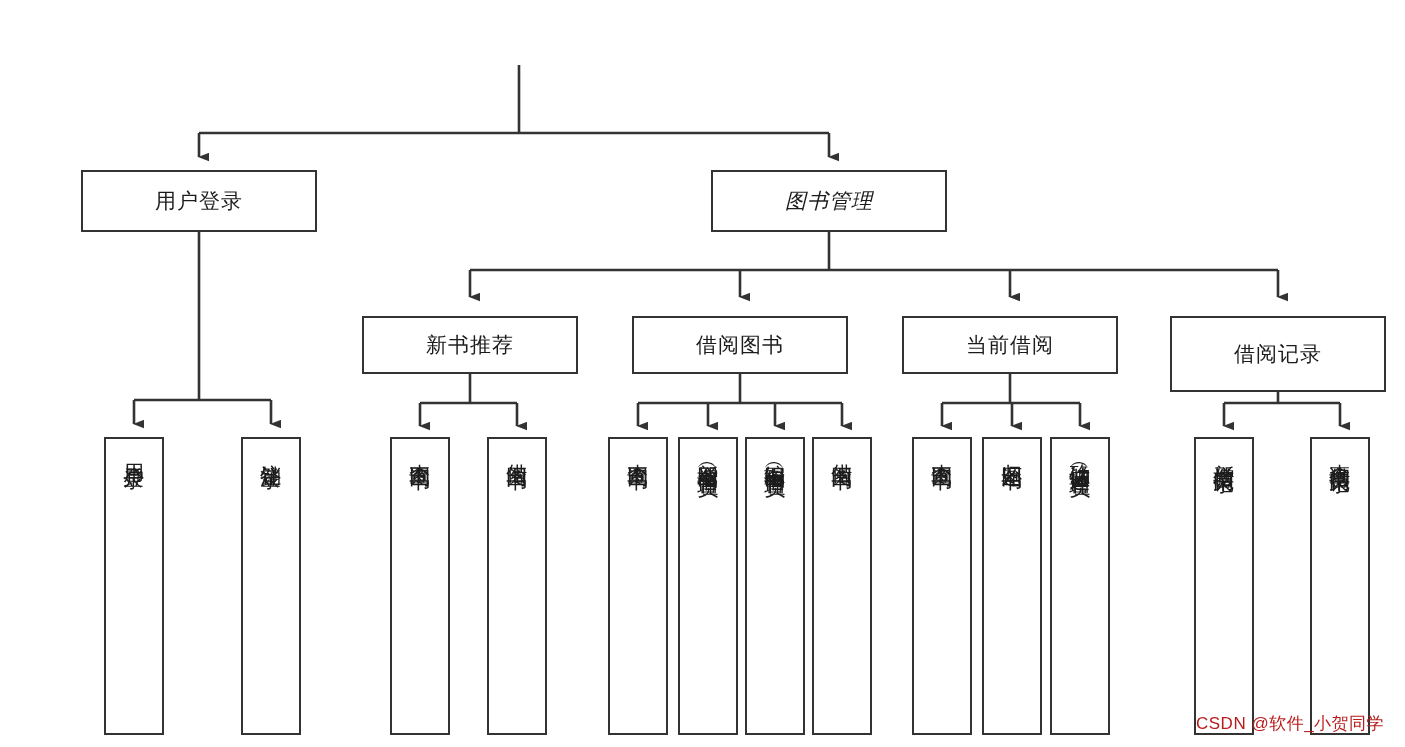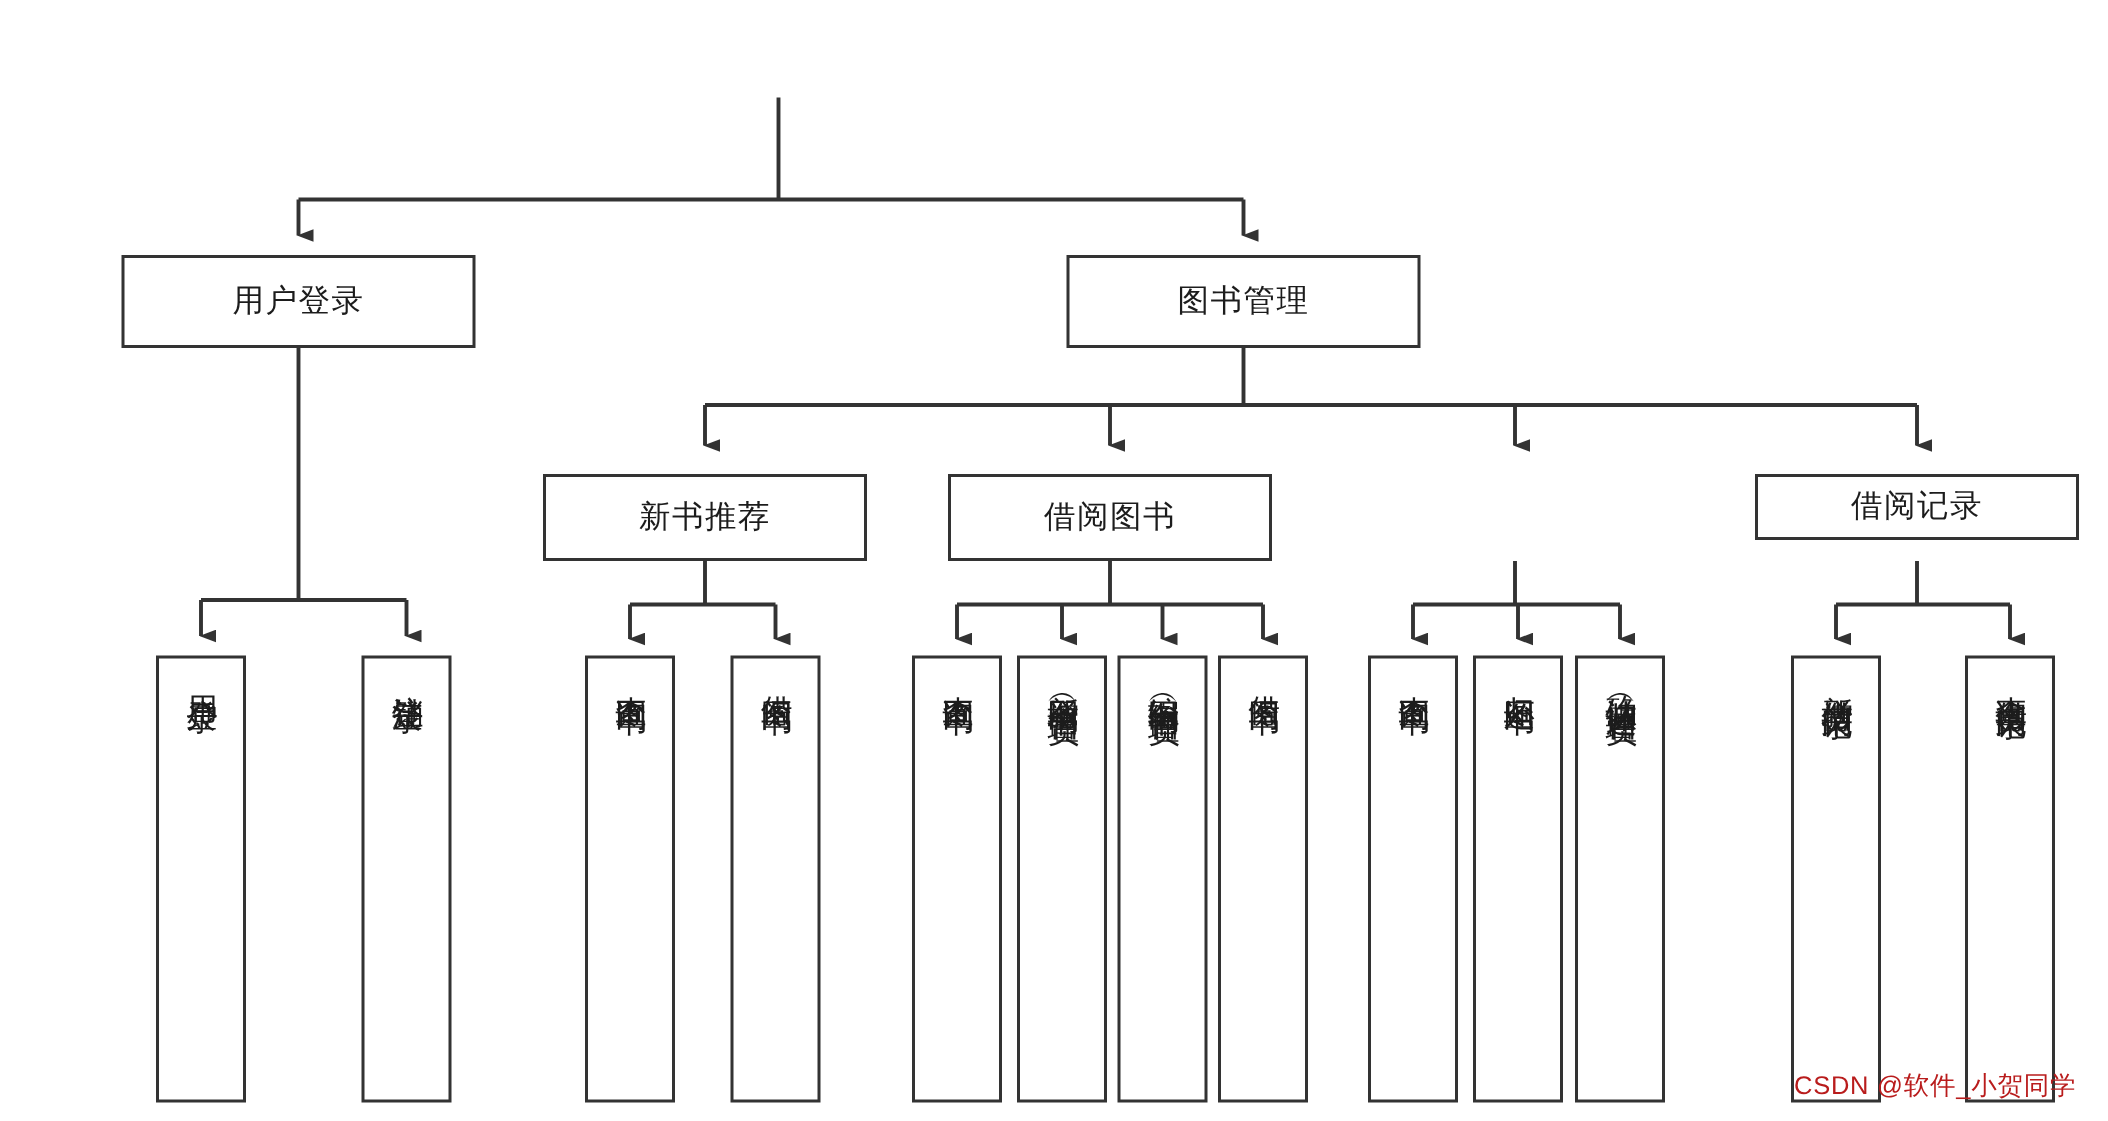--- a/index.html
+++ b/index.html
@@ -142,31 +142,34 @@
       <path d="M1224,403 L1340,403"></path>
       <path d="M1224,403 L1224,426" marker-end="url(#arrowhead)"></path>
       <path d="M1340,403 L1340,426" marker-end="url(#arrowhead)"></path>
     </g>
   </svg>
 
 
   <div class="node level2" style="left:81px; top:170px; width:236px; height:62px;">
     <span class="node-label">用户登录</span>
   </div>
-  <div class="node level2" style="left:711px; top:170px; width:236px; height:62px;">
+  <div class="node level2" style="left:711px; top:170px; width:236px; height:62px;font-style:italic;">
     <span class="node-label">图书管理</span>
   </div>
 
   <div class="node level3" style="left:362px; top:316px; width:216px; height:58px;">
     <span class="node-label">新书推荐</span>
   </div>
   <div class="node level3" style="left:632px; top:316px; width:216px; height:58px;">
     <span class="node-label">借阅图书</span>
   </div>
-  <div class="node level3" style="left:1170px; top:316px; width:216px; height:44px;">
+  <div class="node level3" style="left:902px; top:316px; width:216px; height:58px;">
+    <span class="node-label">当前借阅</span>
+  </div>
+  <div class="node level3" style="left:1170px; top:316px; width:216px; height:76px;">
     <span class="node-label">借阅记录</span>
   </div>
 
   <div class="node leaf" style="left:104px; top:437px; width:60px; height:298px;">
     <span class="node-label">用户登录</span>
   </div>
   <div class="node leaf" style="left:241px; top:437px; width:60px; height:298px;">
     <span class="node-label">注销登录</span>
   </div>
 

